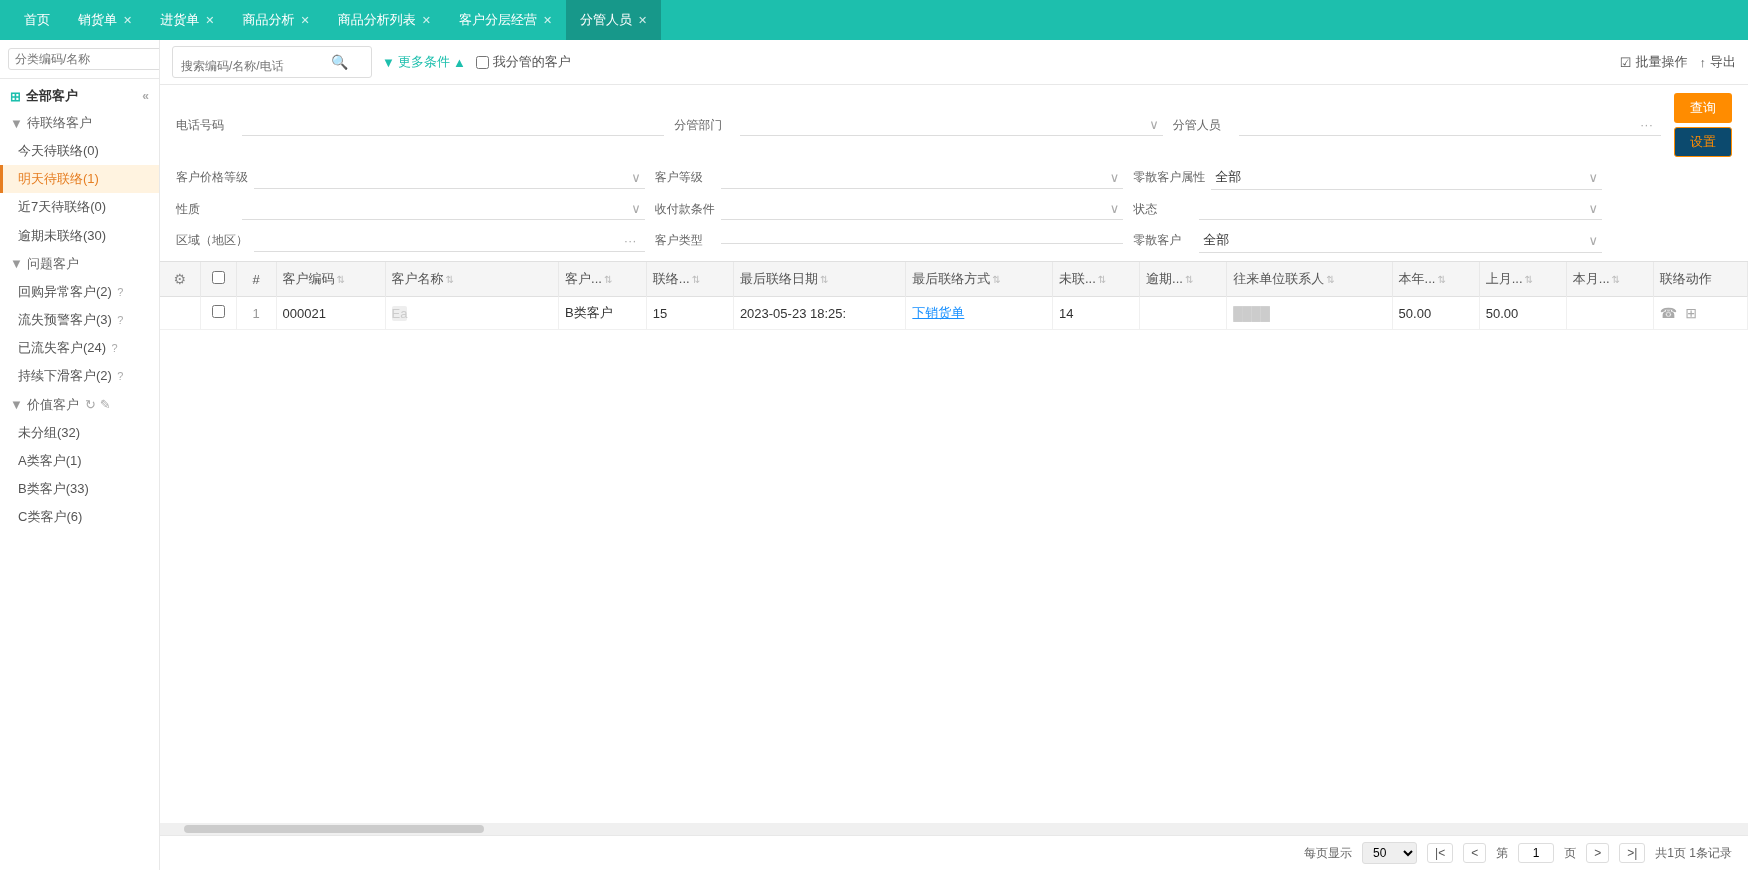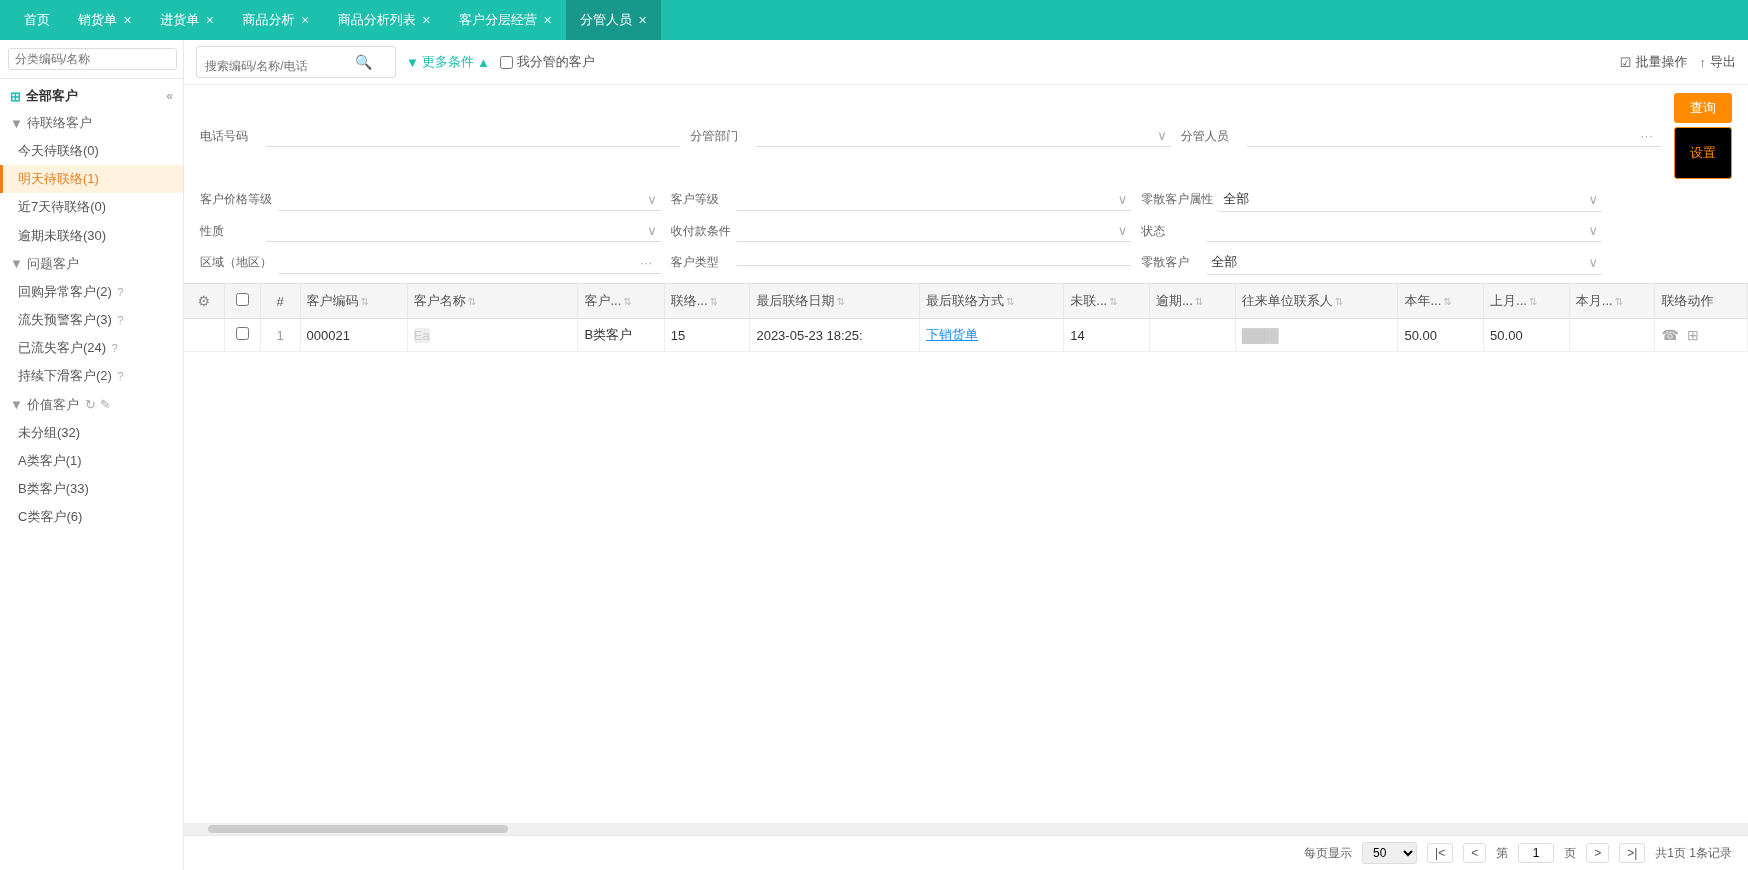--- a/index.html
+++ b/index.html
@@ -29,21 +29,21 @@
 
     
     .main-layout {
       display: flex;
       height: 830px;
       background: #f0f0f0;
     }
 
     
     .sidebar {
-      width: 184px;
+      width: 160px;
       background: white;
       border-right: 1px solid #e8e8e8;
       overflow-y: auto;
       flex-shrink: 0;
     }
     .sidebar-search {
       display: flex;
       align-items: center;
       padding: 8px;
       border-bottom: 1px solid #e8e8e8;
@@ -202,24 +202,24 @@
     .query-btn {
       background: #ff8c00;
       color: white;
       border: none;
       padding: 6px 16px;
       border-radius: 3px;
       cursor: pointer;
       font-size: 13px;
     }
     .settings-btn {
-      background: #000000;
+      background: #0c4a6e;
       color: #ff8c00;
       border: 1px solid #ff8c00;
-      padding: 16px 14px;
+      padding: 5px 14px;
       border-radius: 3px;
       cursor: pointer;
       font-size: 13px;
     }
     .filter-btn-group {
       display: flex;
       flex-direction: column;
       gap: 4px;
       margin-left: 3px;
     }

